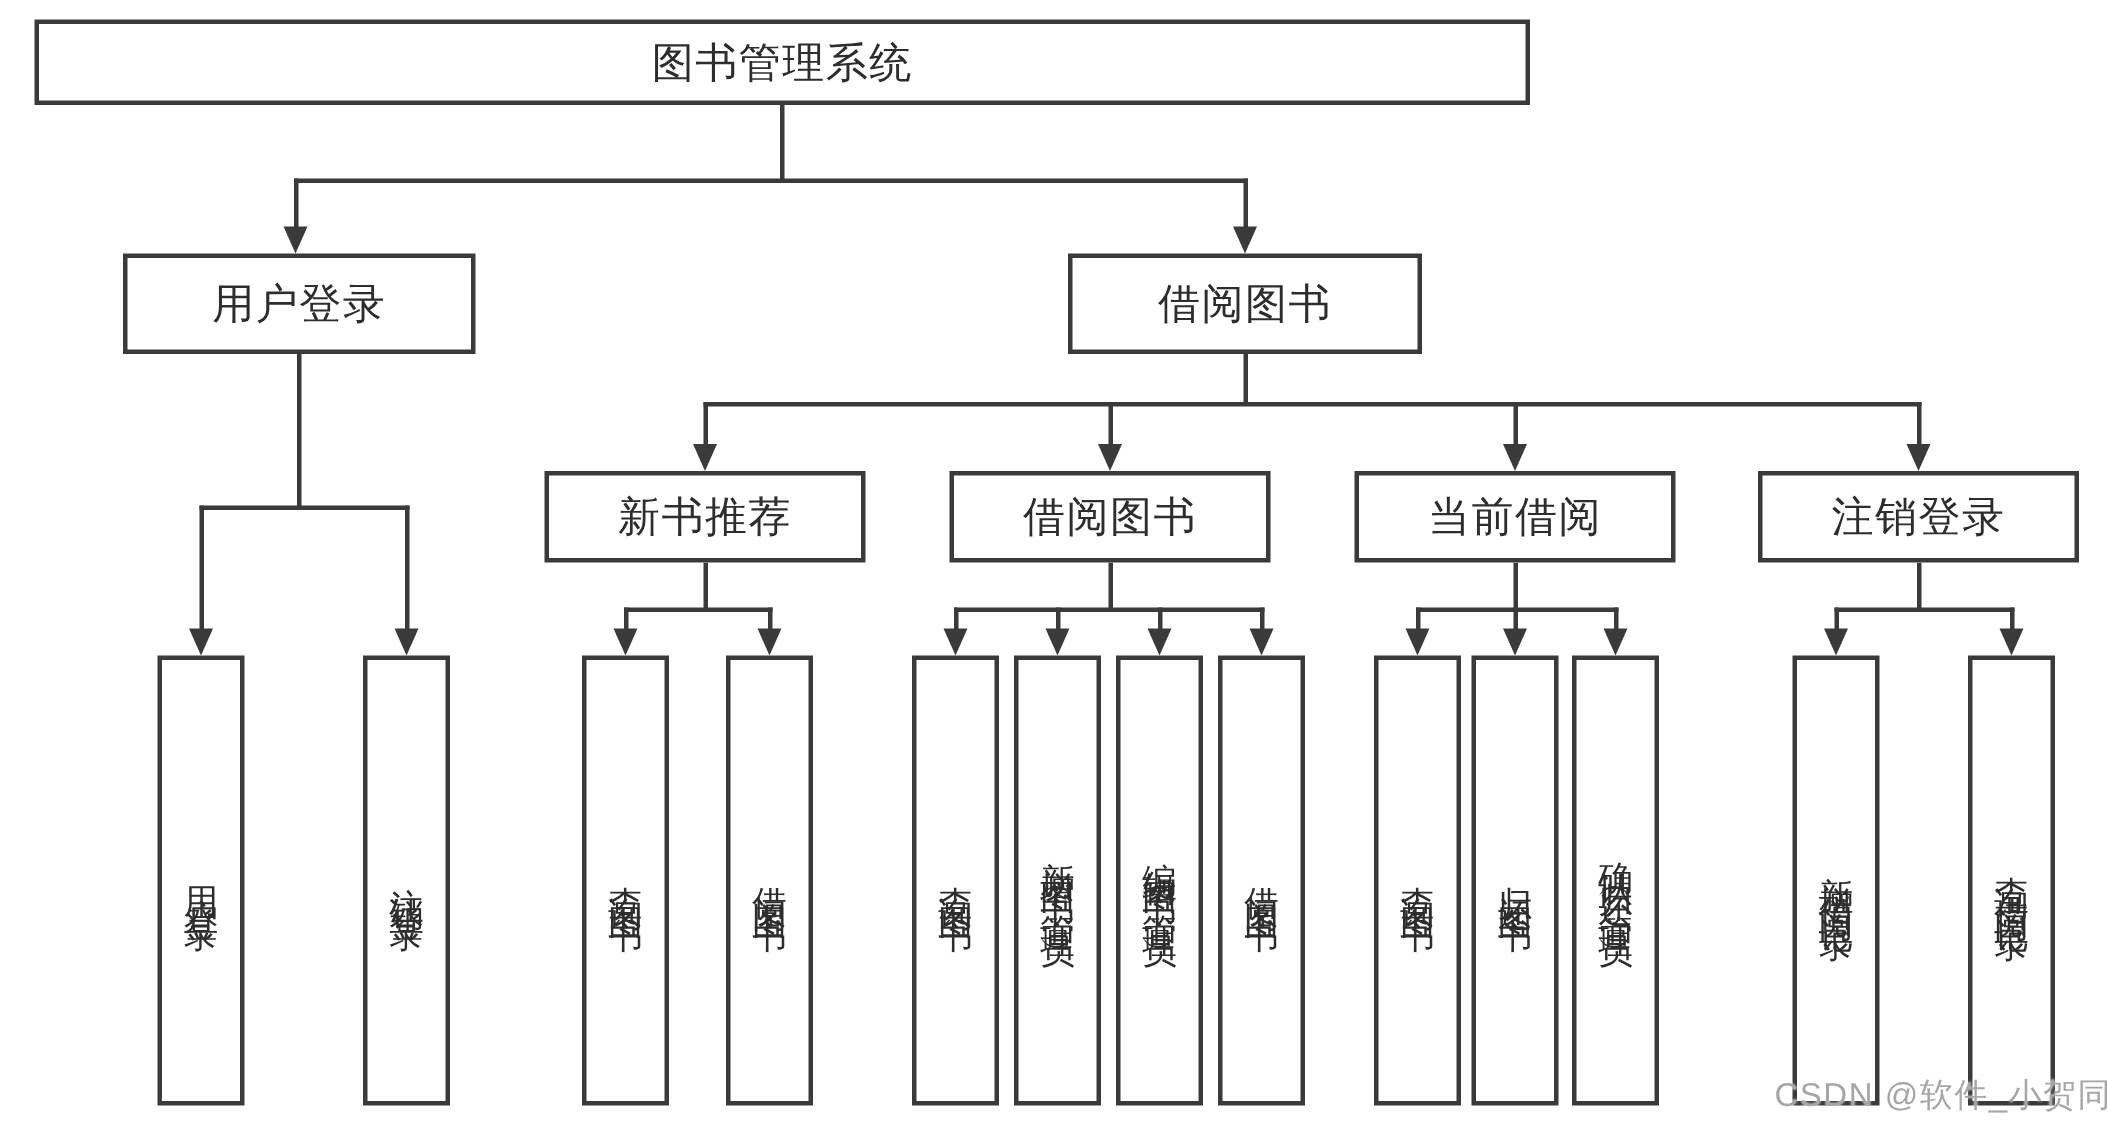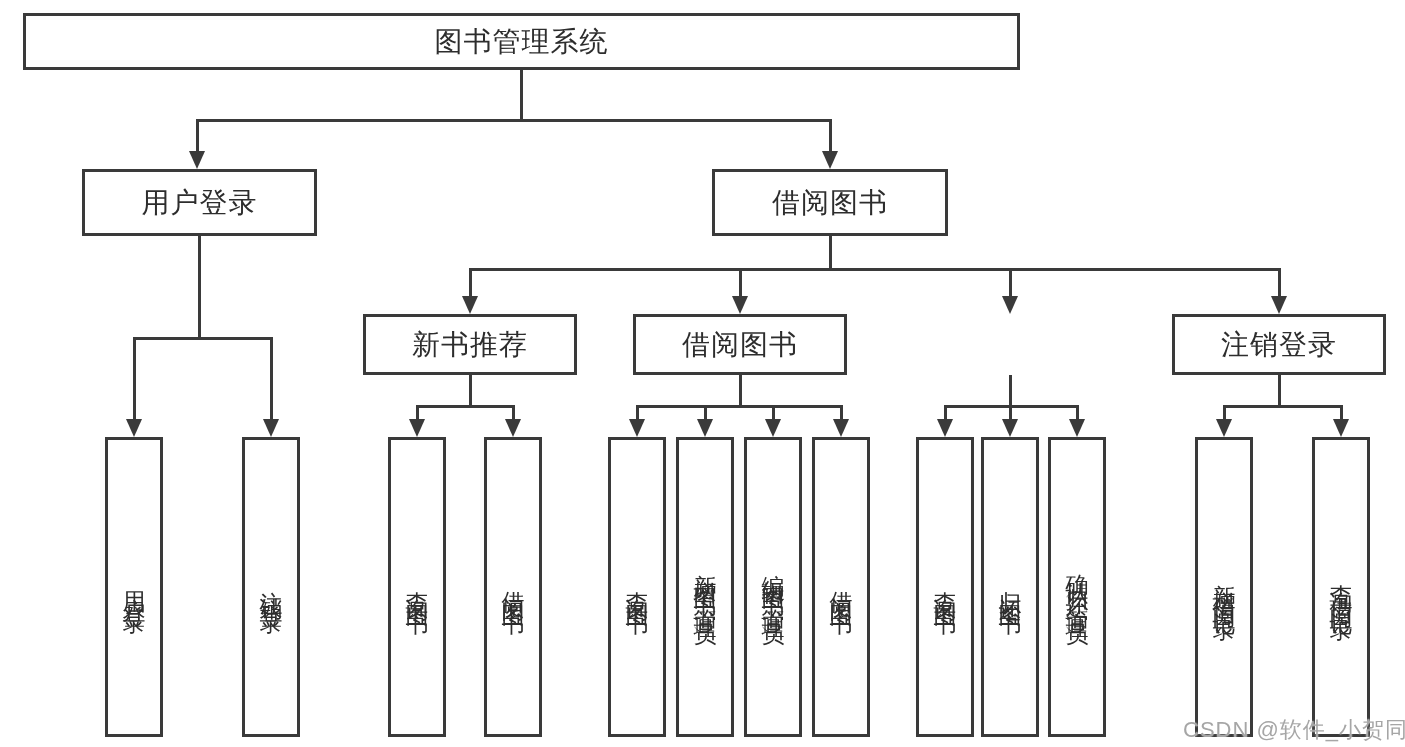--- a/index.html
+++ b/index.html
@@ -107,20 +107,23 @@
   <div class="box l2" style="left:712px;width:236px">
     <span class="hlabel">借阅图书</span>
   </div>
 
   <div class="box l3" style="left:363px">
     <span class="hlabel">新书推荐</span>
   </div>
   <div class="box l3" style="left:633px">
     <span class="hlabel">借阅图书</span>
   </div>
+  <div class="box l3" style="left:903px">
+    <span class="hlabel">当前借阅</span>
+  </div>
   <div class="box l3" style="left:1172px">
     <span class="hlabel">注销登录</span>
   </div>
 
   <div class="box leaf" style="left:105px">
     <span class="vtext">用户登录</span>
   </div>
   <div class="box leaf" style="left:242px">
     <span class="vtext">注销登录</span>
   </div>

